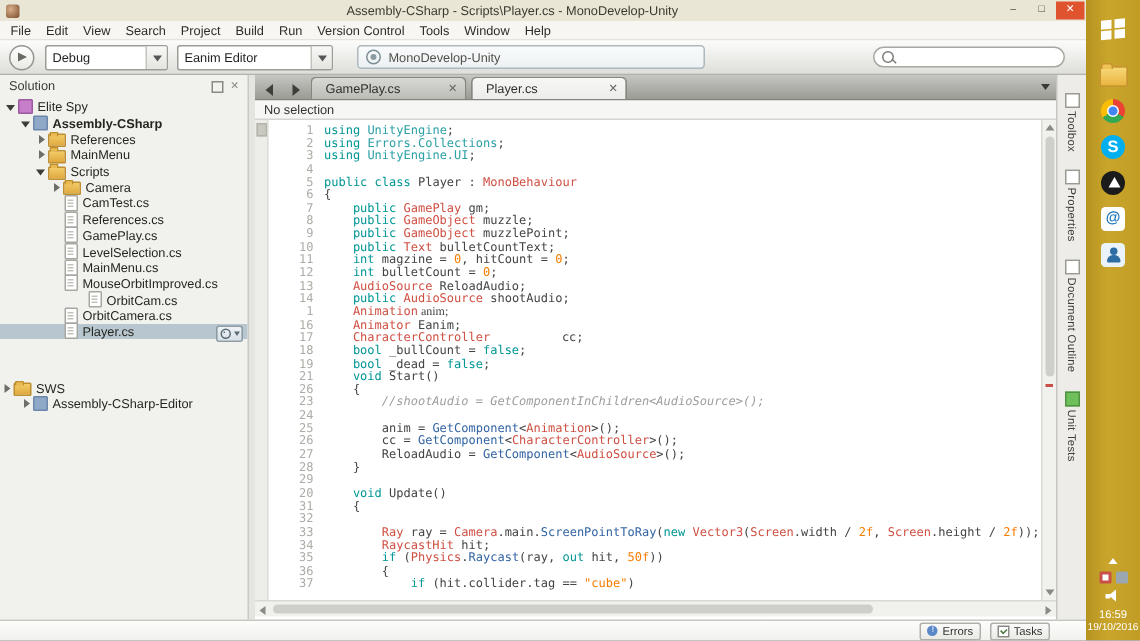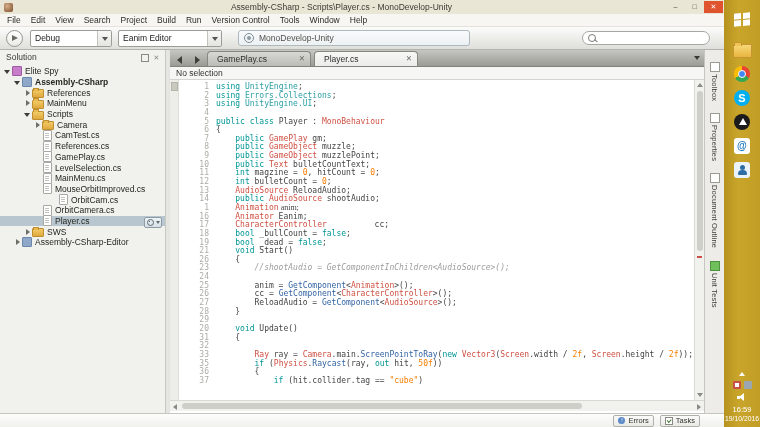--- a/index.html
+++ b/index.html
@@ -282,21 +282,21 @@
             </div>
             <div class="trow sel" style="padding-left: 33px;">
               <span class="exp"></span>
               <span class="ti file"></span>
               <span>Player.cs</span>
               <span class="gearbtn">
                 <span class="gear"></span>
                 <span class="caret"></span>
               </span>
             </div>
-            <div class="trow" style="padding-left: 23px;">
+            <div class="trow" style=" margin-top: 27px;">
               <span class="exp closed"></span>
               <span class="ti folder"></span>
               <span>SWS</span>
             </div>
             <div class="trow" style="padding-left: 13px;">
               <span class="exp closed"></span>
               <span class="ti project"></span>
               <span>Assembly-CSharp-Editor</span>
             </div>
           </div>
@@ -349,20 +349,21 @@
               <div class="cl"><span class="ln">24</span><span class="lt"></span></div>
               <div class="cl"><span class="ln">25</span><span class="lt"><span class="tok-p" style="color: rgb(68, 68, 68);">        anim = </span><span class="tok-m" style="color: rgb(51, 100, 164);">GetComponent</span><span class="tok-p" style="color: rgb(68, 68, 68);">&lt;</span><span class="tok-t" style="color: rgb(207, 80, 67);">Animation</span><span class="tok-p" style="color: rgb(68, 68, 68);">&gt;();</span></span></div>
               <div class="cl"><span class="ln">26</span><span class="lt"><span class="tok-p" style="color: rgb(68, 68, 68);">        cc = </span><span class="tok-m" style="color: rgb(51, 100, 164);">GetComponent</span><span class="tok-p" style="color: rgb(68, 68, 68);">&lt;</span><span class="tok-t" style="color: rgb(207, 80, 67);">CharacterController</span><span class="tok-p" style="color: rgb(68, 68, 68);">&gt;();</span></span></div>
               <div class="cl"><span class="ln">27</span><span class="lt"><span class="tok-p" style="color: rgb(68, 68, 68);">        ReloadAudio = </span><span class="tok-m" style="color: rgb(51, 100, 164);">GetComponent</span><span class="tok-p" style="color: rgb(68, 68, 68);">&lt;</span><span class="tok-t" style="color: rgb(207, 80, 67);">AudioSource</span><span class="tok-p" style="color: rgb(68, 68, 68);">&gt;();</span></span></div>
               <div class="cl"><span class="ln">28</span><span class="lt"><span class="tok-p" style="color: rgb(68, 68, 68);">    }</span></span></div>
               <div class="cl"><span class="ln">29</span><span class="lt"></span></div>
               <div class="cl"><span class="ln">20</span><span class="lt"><span class="tok-p" style="color: rgb(68, 68, 68);">    </span><span class="tok-k" style="color: rgb(0, 150, 149);">void</span><span class="tok-p" style="color: rgb(68, 68, 68);"> Update()</span></span></div>
               <div class="cl"><span class="ln">31</span><span class="lt"><span class="tok-p" style="color: rgb(68, 68, 68);">    {</span></span></div>
               <div class="cl"><span class="ln">32</span><span class="lt"></span></div>
               <div class="cl"><span class="ln">33</span><span class="lt"><span class="tok-p" style="color: rgb(68, 68, 68);">        </span><span class="tok-t" style="color: rgb(207, 80, 67);">Ray</span><span class="tok-p" style="color: rgb(68, 68, 68);"> ray = </span><span class="tok-t" style="color: rgb(207, 80, 67);">Camera</span><span class="tok-p" style="color: rgb(68, 68, 68);">.main.</span><span class="tok-m" style="color: rgb(51, 100, 164);">ScreenPointToRay</span><span class="tok-p" style="color: rgb(68, 68, 68);">(</span><span class="tok-k" style="color: rgb(0, 150, 149);">new</span><span class="tok-p" style="color: rgb(68, 68, 68);"> </span><span class="tok-t" style="color: rgb(207, 80, 67);">Vector3</span><span class="tok-p" style="color: rgb(68, 68, 68);">(</span><span class="tok-t" style="color: rgb(207, 80, 67);">Screen</span><span class="tok-p" style="color: rgb(68, 68, 68);">.width / </span><span class="tok-n" style="color: rgb(245, 125, 0);">2f</span><span class="tok-p" style="color: rgb(68, 68, 68);">, </span><span class="tok-t" style="color: rgb(207, 80, 67);">Screen</span><span class="tok-p" style="color: rgb(68, 68, 68);">.height / </span><span class="tok-n" style="color: rgb(245, 125, 0);">2f</span><span class="tok-p" style="color: rgb(68, 68, 68);">));</span></span></div>
+              <div class="cl"><span class="ln">34</span><span class="lt"><span class="tok-p" style="color: rgb(68, 68, 68);">        </span><span class="tok-t" style="color: rgb(207, 80, 67);">RaycastHit</span><span class="tok-p" style="color: rgb(68, 68, 68);"> hit;</span></span></div>
               <div class="cl"><span class="ln">35</span><span class="lt"><span class="tok-p" style="color: rgb(68, 68, 68);">        </span><span class="tok-k" style="color: rgb(0, 150, 149);">if</span><span class="tok-p" style="color: rgb(68, 68, 68);"> (</span><span class="tok-t" style="color: rgb(207, 80, 67);">Physics</span><span class="tok-p" style="color: rgb(68, 68, 68);">.</span><span class="tok-m" style="color: rgb(51, 100, 164);">Raycast</span><span class="tok-p" style="color: rgb(68, 68, 68);">(ray, </span><span class="tok-k" style="color: rgb(0, 150, 149);">out</span><span class="tok-p" style="color: rgb(68, 68, 68);"> hit, </span><span class="tok-n" style="color: rgb(245, 125, 0);">50f</span><span class="tok-p" style="color: rgb(68, 68, 68);">))</span></span></div>
               <div class="cl"><span class="ln">36</span><span class="lt"><span class="tok-p" style="color: rgb(68, 68, 68);">        {</span></span></div>
               <div class="cl"><span class="ln">37</span><span class="lt"><span class="tok-p" style="color: rgb(68, 68, 68);">            </span><span class="tok-k" style="color: rgb(0, 150, 149);">if</span><span class="tok-p" style="color: rgb(68, 68, 68);"> (hit.collider.tag == </span><span class="tok-s" style="color: rgb(245, 125, 0);">"cube"</span><span class="tok-p" style="color: rgb(68, 68, 68);">)</span></span></div>
             </div>
           <div class="vscroll">
             <span class="varrow up"></span>
             <span class="vthumb"></span>
             <span class="vmark"></span>
             <span class="varrow down"></span>
           </div>

